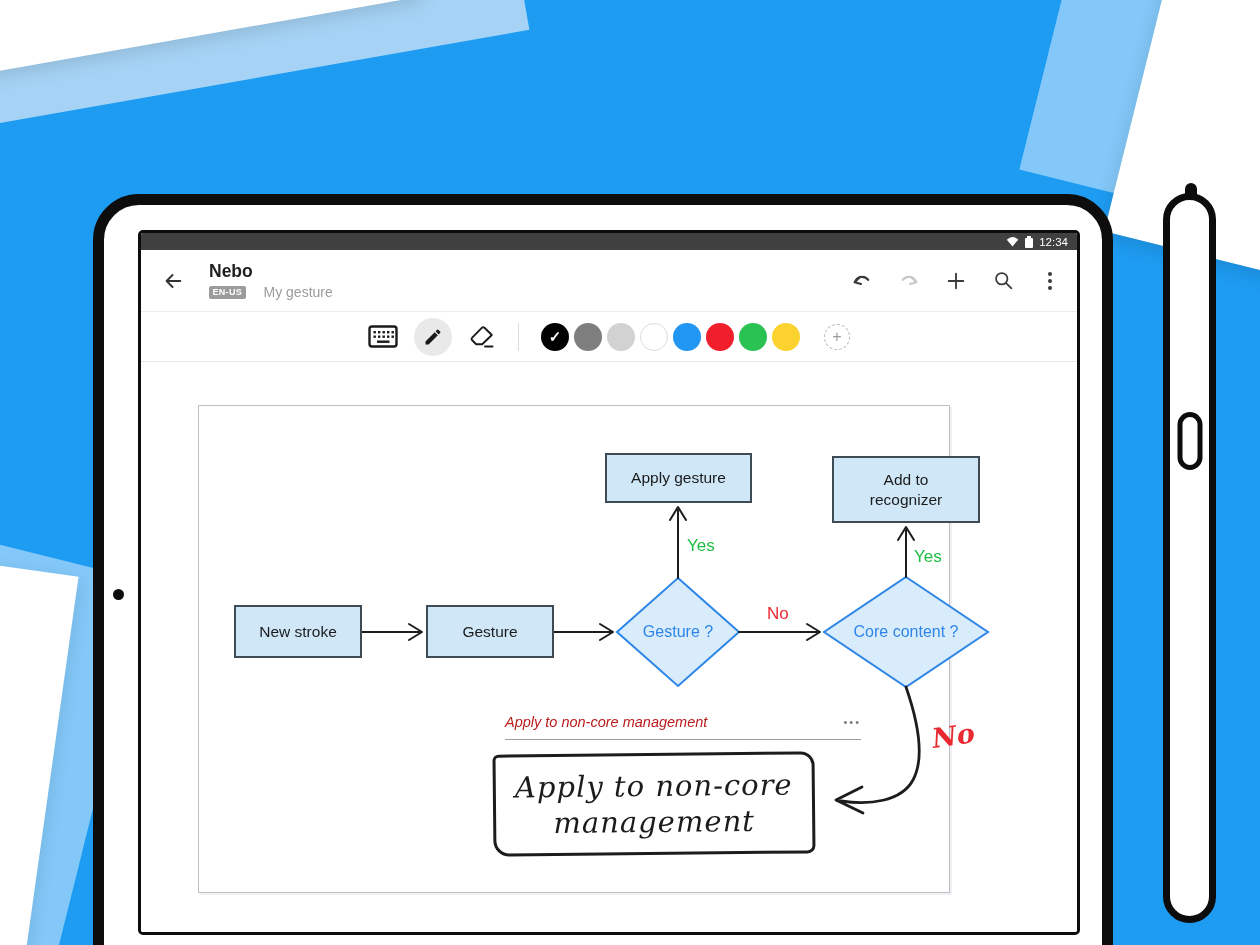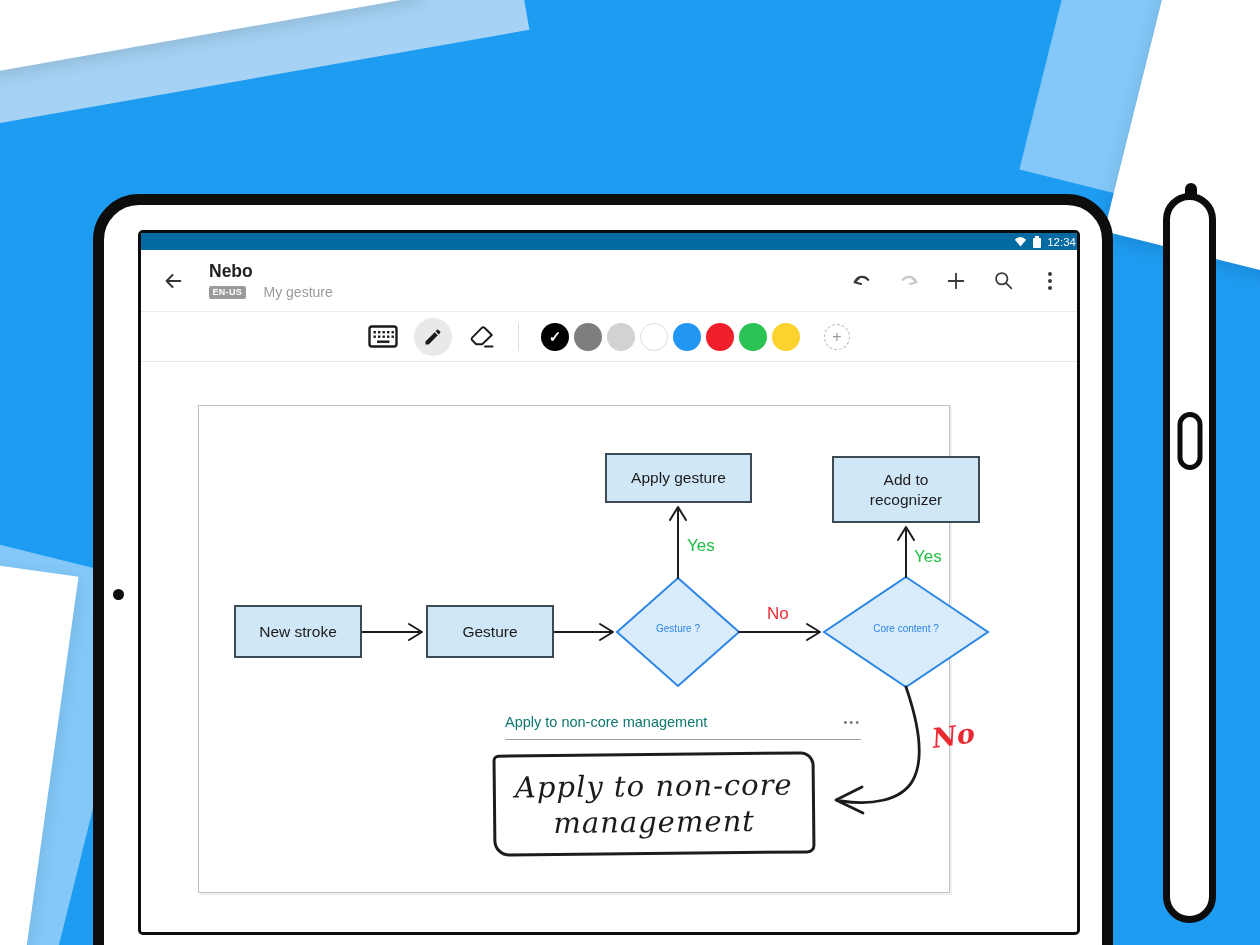--- a/index.html
+++ b/index.html
@@ -34,22 +34,22 @@
     background:#fff; border:11px solid #0d0d0d; border-radius:46px;
   }
   .camera { position:absolute; left:9px; top:384px; width:11px; height:11px; border-radius:50%; background:#0d0d0d; }
   .screen {
     position:absolute; left:34px; top:25px; width:942px; height:705px;
     border:3px solid #0d0d0d; border-radius:5px; background:#fff; overflow:hidden;
   }
 
   
   .statusbar {
-    height:17px; background:#0369a1; display:flex; align-items:center;
-    justify-content:flex-end; gap:6px; padding-right:1px;
+    height:17px; background:#404040; display:flex; align-items:center;
+    justify-content:flex-end; gap:6px; padding-right:9px;
   }
   .statusbar .time { color:#fff; font-size:11.5px; }
   .battery-icon { width:8px; height:12px; position:relative; }
   .battery-icon .cell { position:absolute; left:0; top:2px; width:8px; height:10px; background:#fff; border-radius:1px; }
   .battery-icon .nub  { position:absolute; left:2px; top:0; width:4px; height:3px; background:#fff; }
 
   
   .appbar {
     position:relative; height:62px; background:#fff; border-bottom:1px solid #ececec;
     display:flex; align-items:center;
@@ -99,37 +99,37 @@
   .connectors .edge { stroke:#1c1c1e; stroke-width:2; fill:none; stroke-linecap:round; stroke-linejoin:round; }
   .connectors .hand { stroke-width:2.8; }
   .connectors .diamond { fill:var(--diamond-fill,#d9ecfc); stroke:var(--accent-blue,#2d85e8); stroke-width:2; }
 
   .fc-box {
     position:absolute; background:var(--node-fill,#d0e7f8); border:2px solid #3e4a54;
     display:flex; align-items:center; justify-content:center; text-align:center;
     font-size:15.5px; color:#1b1b1b; line-height:1.25; cursor:pointer;
   }
   .fc-diamond-label {
-    position:absolute; text-align:center; font-size:10px;
+    position:absolute; text-align:center; font-size:16px;
     color:var(--accent-blue,#2d85e8); cursor:pointer;
   }
   .edge-label { position:absolute; font-size:17px; }
   .edge-label.yes { color:var(--yes-green,#1fbe45); }
   .edge-label.no  { color:var(--no-red,#ea2a33); }
   .edge-label.hand-no {
     font-family:"DejaVu Serif", serif; font-style:italic; font-size:27px;
     color:var(--no-red,#ea2a33); transform:rotate(-8deg); font-weight:700;
   }
 
   .recognition-bar {
     position:absolute; left:306px; top:308px; width:356px;
     display:flex; align-items:center; justify-content:space-between;
     border-bottom:1.5px solid #9aa0a6; padding-bottom:9px;
   }
-  .recognition-text { color:#0f766e; font-size:14.5px; }
+  .recognition-text { color:#b91c1c; font-size:14.5px;font-style:italic; }
   .recognition-menu { color:#777; font-size:11px; letter-spacing:2px; cursor:pointer; }
 
   .hand-box {
     position:absolute; left:294px; top:347px; width:322px; height:102px;
     border:3px solid #1c1c1c; border-radius:6px 14px 8px 16px;
     transform:rotate(-.6deg);
     display:flex; flex-direction:column; align-items:center; justify-content:center;
     font-family:"DejaVu Serif", serif; font-style:italic;
     font-size:29px; color:#1b1b1b; line-height:1.25; letter-spacing:1px;
   }

